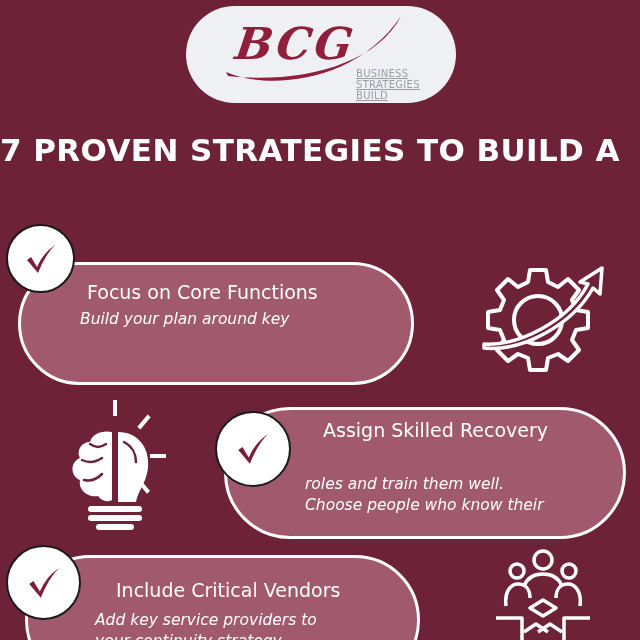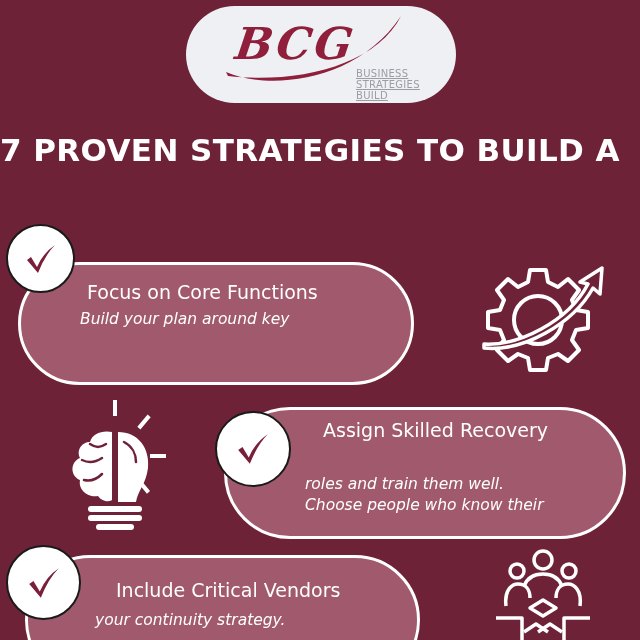--- a/index.html
+++ b/index.html
@@ -81,20 +81,21 @@
     <path d="M28 46 C 34 50, 38 50, 44 46"></path>
     <path d="M20 62 C 28 66, 34 64, 40 60"></path>
     <path d="M22 82 C 30 84, 36 80, 40 76"></path>
     <path d="M62 44 C 70 48, 74 56, 74 64"></path>
   </g>
 </svg>
 
 <div class="pill" style="left:25px;top:555px;width:395px;height:130px;"></div>
 <div class="pill-title" style="left:92px;top:578px;margin-left:24px;">Include Critical Vendors</div>
 <div class="pill-desc" style="left:95px;top:610px;">
+  <div>Add key service providers to</div>
   <div>your continuity strategy.</div>
 </div>
 <div class="check" style="left:6px;top:545px;width:75px;height:75px;">
   <svg width="38" height="38" viewBox="0 0 36 36">
     <path d="M4 19 L8 16 L14 26 Q20 12 32 4 Q22 14 15 32 Z" fill="#7a1f3a"></path>
   </svg>
 </div>
 <svg class="icon" style="left:488px;top:548px;" width="110" height="92" viewBox="0 0 110 92">
   <g fill="none" stroke="#ffffff" stroke-width="3.5" stroke-linejoin="round">
     <circle cx="55" cy="12" r="9"></circle>

